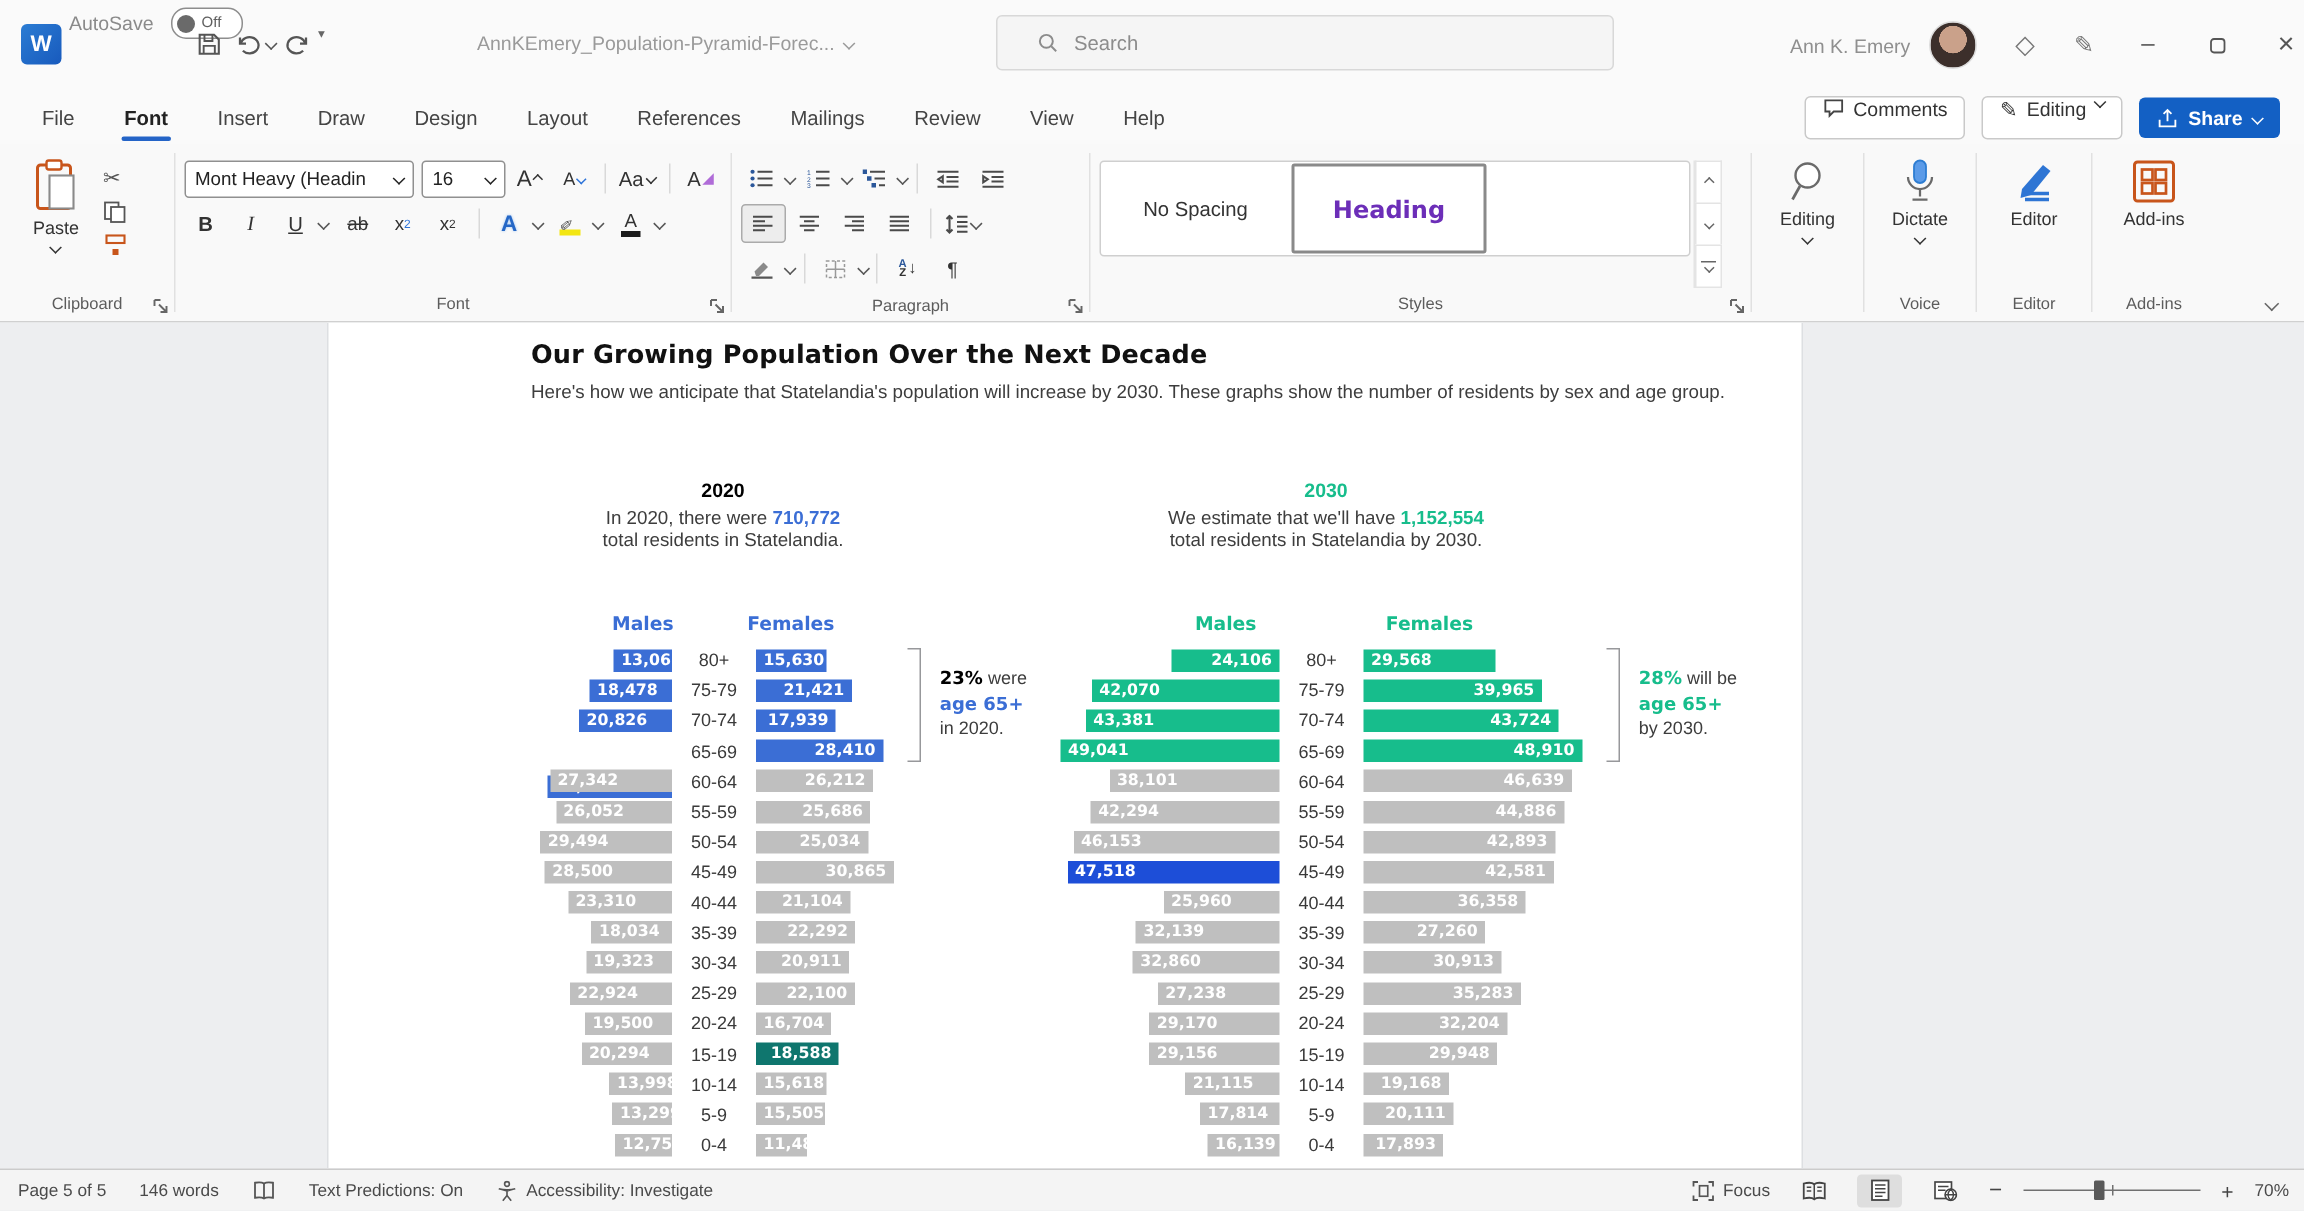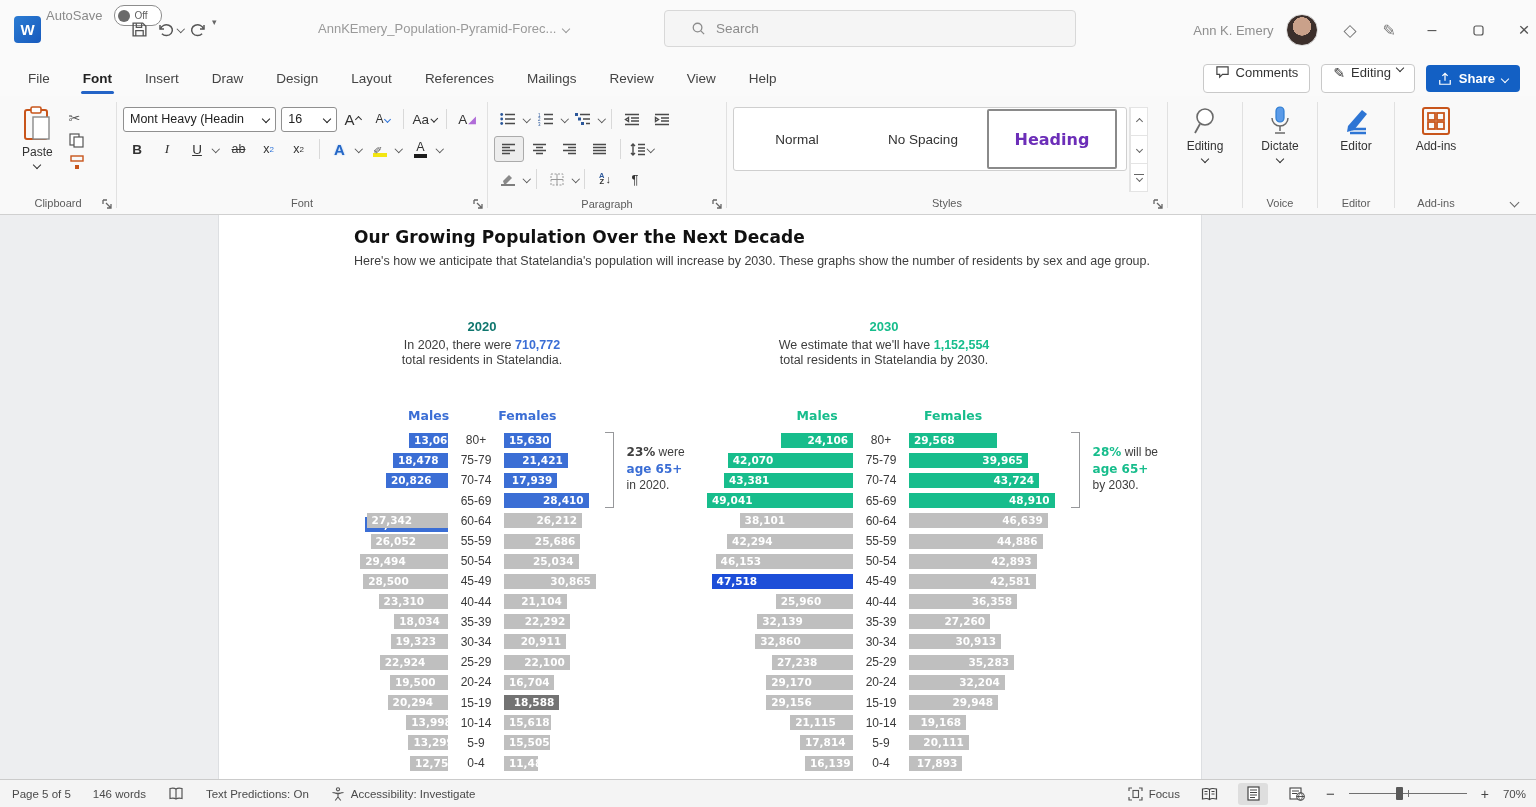--- a/index.html
+++ b/index.html
@@ -398,21 +398,20 @@
     <svg class="launcher" width="10" height="10" viewBox="0 0 10 10">
         <path d="M1 1h4M1 1v4" stroke="#666" stroke-width="1.3" fill="none"></path>
         <path d="M4 4l5 5M9 5v4h-4" stroke="#666" stroke-width="1.3" fill="none"></path>
       </svg>
   </div>
   <div class="gsep"></div>
 
   <div class="rgroup" style="width:428px;">
     <div class="content" style="display:flex;padding-top:3px;">
       <div class="styles-box">
-        <div class="stylecard">Normal</div>
         <div class="stylecard">No Spacing</div>
         <div class="stylecard selected">Heading</div>
       </div>
       <div class="stylearrows">
         <div>
             <span class="chev up" style="width:4px;height:4px;"></span>
           </div>
         <div>
             <span class="chev" style="width:4px;height:4px;"></span>
           </div>
@@ -503,21 +502,21 @@
 
   <span class="collapse chev" style="width:6px;height:6px;"></span>
 </div>
 
 <div id="canvas">
   <div id="page">
     <div class="doc-h1">Our Growing Population Over the Next Decade</div>
     <div class="doc-intro">Here's how we anticipate that Statelandia's population will increase by 2030. These graphs show the number of residents by sex and age group.</div>
 
     <div class="summary" id="sum2020">
-      <div class="yr" style="color:#0f766e;">2020</div>
+      <div class="yr" style="color:#000000;">2020</div>
       <div><span>In 2020, there were </span><b style="color:#3B6ED5;">710,772</b></div>
       <div>total residents in Statelandia.</div>
     </div>
     <div class="summary" id="sum2030">
       <div class="yr" style="color:#17BD8C;">2030</div>
       <div><span>We estimate that we'll have </span><b style="color:#17BD8C;">1,152,554</b></div>
       <div>total residents in Statelandia by 2030.</div>
     </div>
 
     <div class="pyramid" id="pyr0">
@@ -641,21 +640,21 @@
           <div class="fcell">
             <div class="bar" style="width: 49.7px; background: rgb(191, 191, 191);">16,704</div>
           </div>
         </div>
         <div class="prow">
           <div class="mcell">
             <div class="bar" style="width: 60.4px; background: rgb(191, 191, 191);">20,294</div>
           </div>
           <div class="acell">15-19</div>
           <div class="fcell">
-            <div class="bar" style="width: 55.3px; background: #737373;">18,588</div>
+            <div class="bar" style="width: 55.3px; background: #0f766e;">18,588</div>
           </div>
         </div>
         <div class="prow">
           <div class="mcell">
             <div class="bar" style="width: 41.7px; background: rgb(191, 191, 191);">13,998</div>
           </div>
           <div class="acell">10-14</div>
           <div class="fcell">
             <div class="bar" style="width: 46.5px; background: rgb(191, 191, 191);">15,618</div>
           </div>
@@ -672,21 +671,21 @@
         <div class="prow">
           <div class="mcell">
             <div class="bar" style="width: 38px; background: rgb(191, 191, 191);">12,759</div>
           </div>
           <div class="acell">0-4</div>
           <div class="fcell">
             <div class="bar" style="width: 34.2px; background: rgb(191, 191, 191);">11,480</div>
           </div>
         </div>
         <div class="bracket" style="left: 302.554px; top: 24px; height: 74px;"></div>
-        <div class="pnote" style="left: 324.554px; top: 36px;"><b style="color: #404040;">23%</b> were<br><b style="color: rgb(59, 110, 213);">age 65+</b><br>in 2020.</div>
+        <div class="pnote" style="left: 324.554px; top: 36px;"><b style="color: #000000;">23%</b> were<br><b style="color: rgb(59, 110, 213);">age 65+</b><br>in 2020.</div>
       </div>
     <div class="pyramid" id="pyr1">
         <div class="pyr-head">
           <span style="color: rgb(23, 189, 140); left: 110.128px; transform: translateX(-50%);">Males</span>
           <span style="color: rgb(23, 189, 140); left: 246px; transform: translateX(-50%);">Females</span>
         </div>
         <div class="prow">
           <div class="mcell">
             <div class="bar inner" style="width: 71.7px; background: rgb(23, 189, 140);">24,106</div>
           </div>

